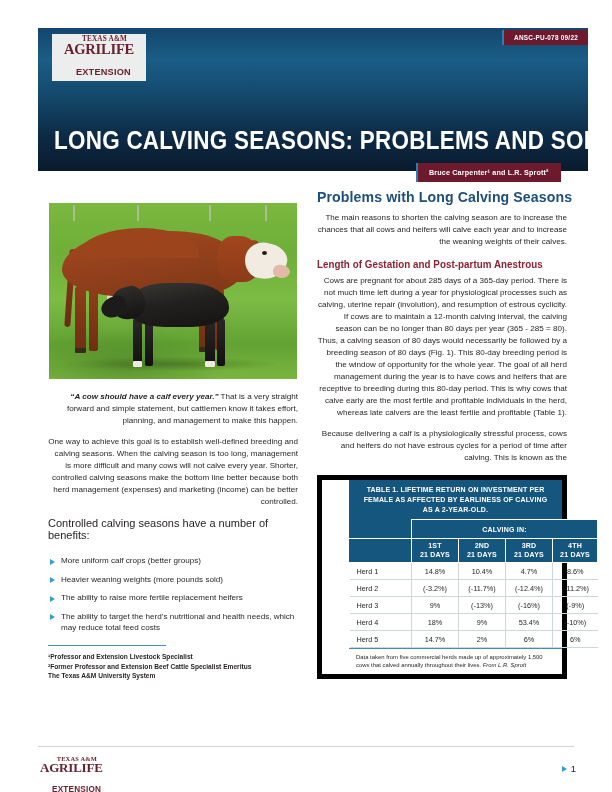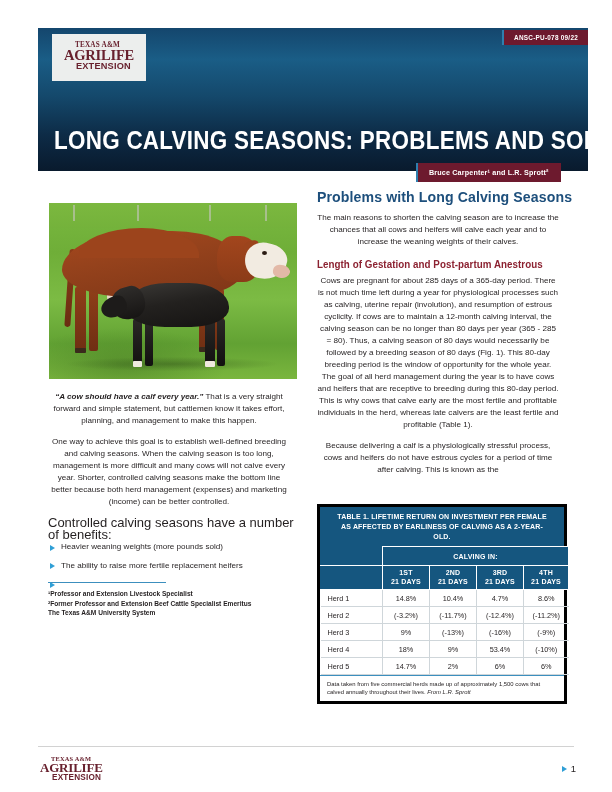--- a/index.html
+++ b/index.html
@@ -44,36 +44,37 @@
     line-height: 1;
     text-align: left;
     transform: translateY(-1px);
   }
   .logo-l1 {
     font-size: 7.2px;
     font-weight: bold;
     letter-spacing: .2px;
     padding-left: 11px;
     display: block;
+    text-align: center;
   }
   .logo-l2 {
     font-size: 14.5px;
     font-weight: bold;
     display: block;
     letter-spacing: -0.2px;
     margin-top: -1px;
   }
   .logo-l3 {
     font-family: "Liberation Sans", sans-serif;
     font-size: 9.2px;
     font-weight: bold;
     display: block;
     letter-spacing: .2px;
     padding-left: 12px;
-    margin-top: 0px;
+    margin-top: 12px;
   }
 
   .pubnum {
     position: absolute;
     right: 0px;
     top: 2px;
     background: #6d1a2e;
     color: #ffffff;
     font-size: 6.4px;
     font-weight: bold;
@@ -265,32 +266,32 @@
   .shadow-cast {
     position: absolute;
     left: 18px; bottom: 8px; width: 210px; height: 14px;
     background: radial-gradient(ellipse at center, rgba(40,70,20,.40), rgba(40,70,20,0) 72%);
   }
 
   
   .body-p {
     font-size: 8.1px;
     line-height: 12.0px;
-    margin: 0 8px 9px 0;
-    text-align: center;
+    margin: 0 0 9px 0;
+    text-align: right;
     color: #231f20;
   }
   .lead-quote {
     font-weight: bold;
     font-style: italic;
   }
   .benefits-intro {
-    font-size: 13px;
+    font-size: 11px;
     line-height: 12px;
-    margin: 0 0 0 0;
+    margin: 0 0 14px 0;
   }
   ul.benefits {
     list-style: none;
     margin: 0;
     padding: 0;
   }
   ul.benefits li {
     position: relative;
     font-size: 8.1px;
     line-height: 11.6px;
@@ -339,24 +340,25 @@
     color: #8c2231;
     margin: 11px 0 5px 0;
     letter-spacing: .05px;
     transform: scaleX(0.95);
     transform-origin: left center;
     white-space: nowrap;
   }
 
   
   .tbl-wrap {
-    margin-top: 28px;
+    margin-top: 11px;
     width: 250px;
-    border: 3px solid #000000;
+    border: 5px solid #000000;
     box-sizing: border-box;
+    padding-left: 27px;
   }
   table.t1 {
     border-collapse: collapse;
     width: 100%;
     table-layout: fixed;
   }
   table.t1 td, table.t1 th { padding: 0; }
   .t-caption {
     background: #15567f;
     color: #ffffff;
@@ -482,23 +484,24 @@
     <div class="calf-head"></div>
   </div>
 
   <p class="body-p" style="margin-top:11px;"><span class="lead-quote">“A cow should have a calf every year.”</span><span> That is a very straight forward and simple statement, but cattlemen know it takes effort, planning, and management to make this happen.</span></p>
 
   <p class="body-p">One way to achieve this goal is to establish well-defined breeding and calving seasons. When the calving season is too long, management is more difficult and many cows will not calve every year. Shorter, controlled calving seasons make the bottom line better because both herd management (expenses) and marketing (income) can be better controlled.</p>
 
   <p class="benefits-intro">Controlled calving seasons have a number of benefits:</p>
 
   <ul class="benefits">
+    <li><span class="tri"></span><span>More uniform calf crops (better groups)</span></li>
     <li><span class="tri"></span><span>Heavier weaning weights (more pounds sold)</span></li>
     <li><span class="tri"></span><span>The ability to raise more fertile replacement heifers</span></li>
-    <li><span class="tri"></span></li>
+    <li><span class="tri"></span><span>The ability to target the herd’s nutritional and health needs, which may reduce total feed costs</span></li>
   </ul>
 
   <div class="fn-rule"></div>
   <p class="footnote">¹Professor and Extension Livestock Specialist</p>
   <p class="footnote">²Former Professor and Extension Beef Cattle Specialist Emeritus</p>
   <p class="footnote">The Texas A&amp;M University System</p>
 </div>
 
 <div class="col-right">
   <h1 class="sec-title">Problems with Long Calving Seasons</h1>

